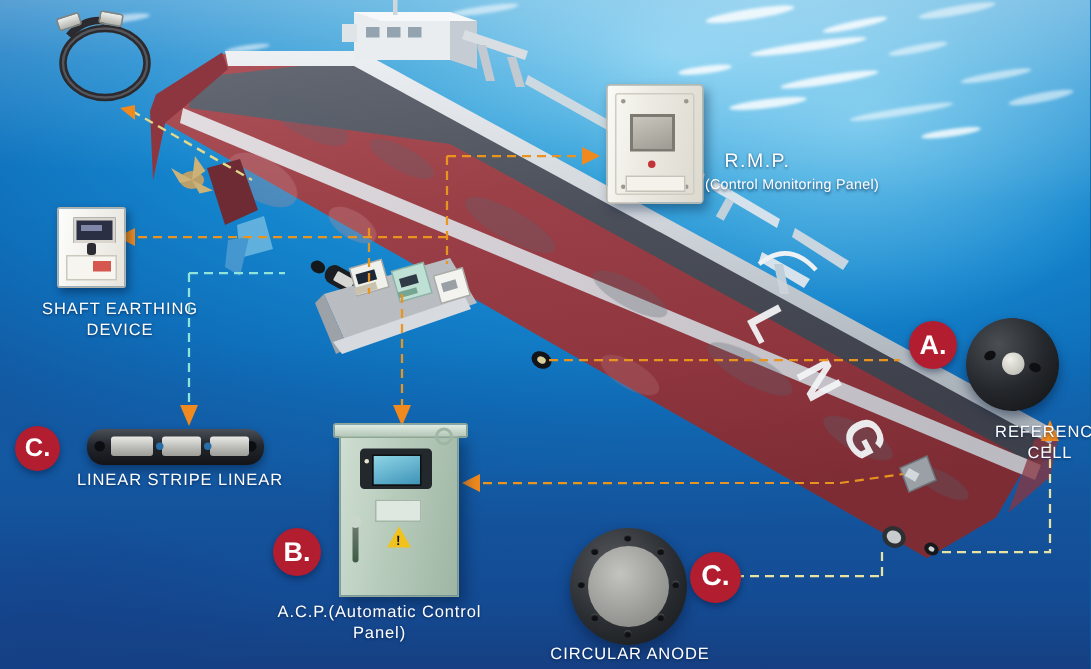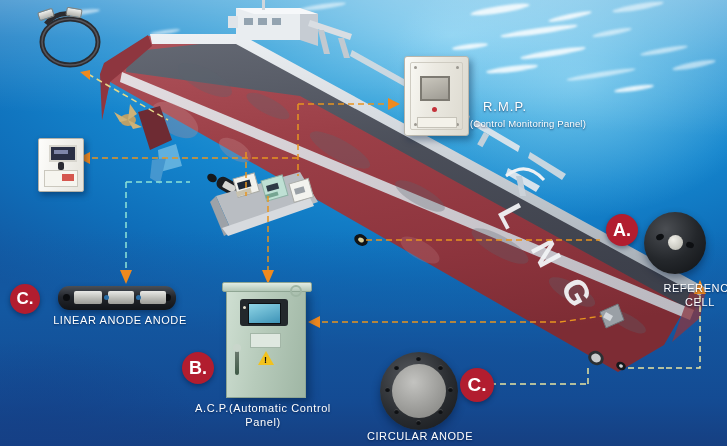--- a/index.html
+++ b/index.html
@@ -371,50 +371,52 @@
   </div>
 
 
   <div class="eq" style="left:38px;top:138px;">
     <div class="sed">
       <div class="sed-scr"></div>
       <div class="sed-btn"></div>
       <div class="sed-tag"></div>
     </div>
   </div>
+  <div class="lbl" style="left:0px;top:200px;width:160px;">SHAFT EARTHING
+DEVICE</div>
 
   <div class="eq" style="left:58px;top:286px;">
     <div class="lsa">
       <div class="lsa-end" style="left:5px;"></div>
       <div class="lsa-end" style="right:5px;"></div>
       <div class="lsa-seg" style="left:16px;width:28px;"></div>
       <div class="lsa-seg" style="left:50px;width:26px;"></div>
       <div class="lsa-seg" style="left:82px;width:26px;"></div>
       <div class="lsa-pin" style="left:46px;"></div>
       <div class="lsa-pin" style="left:78px;"></div>
     </div>
   </div>
   <div class="badge" style="left:10px;top:284px;width:30px;height:30px;font-size:17px;">C.</div>
-  <div class="lbl" style="left:50px;top:314px;width:140px;">LINEAR ANODE ANODE</div>
+  <div class="lbl" style="left:50px;top:314px;width:140px;">LINEAR STRIPE LINEAR</div>
 
   <div class="eq" style="left:226px;top:288px;">
     <div class="acp">
       <div class="acp-top"></div>
       <div class="acp-ring"></div>
       <div class="acp-win">
         <div class="acp-lamp"></div>
         <div class="acp-scr"></div>
       </div>
       <div class="acp-plate"></div>
       <div class="acp-warn"></div>
       <div class="acp-hdl"></div>
     </div>
   </div>
   <div class="badge" style="left:182px;top:352px;width:32px;height:32px;font-size:18px;">B.</div>
-  <div class="lbl" style="left:178px;top:402px;width:170px;">A.C.P.(Automatic Control Panel)</div>
+  <div class="lbl" style="left:168px;top:402px;width:170px;">A.C.P.(Automatic Control Panel)</div>
 
   <div class="eq" style="left:380px;top:352px;">
     <div class="circ">
       <div class="circ-in"></div>
       <div class="circ-b" style="left:36px;top:4px;"></div>
       <div class="circ-b" style="left:58px;top:13px;"></div>
       <div class="circ-b" style="left:68px;top:35px;"></div>
       <div class="circ-b" style="left:58px;top:57px;"></div>
       <div class="circ-b" style="left:36px;top:68px;"></div>
       <div class="circ-b" style="left:14px;top:57px;"></div>

